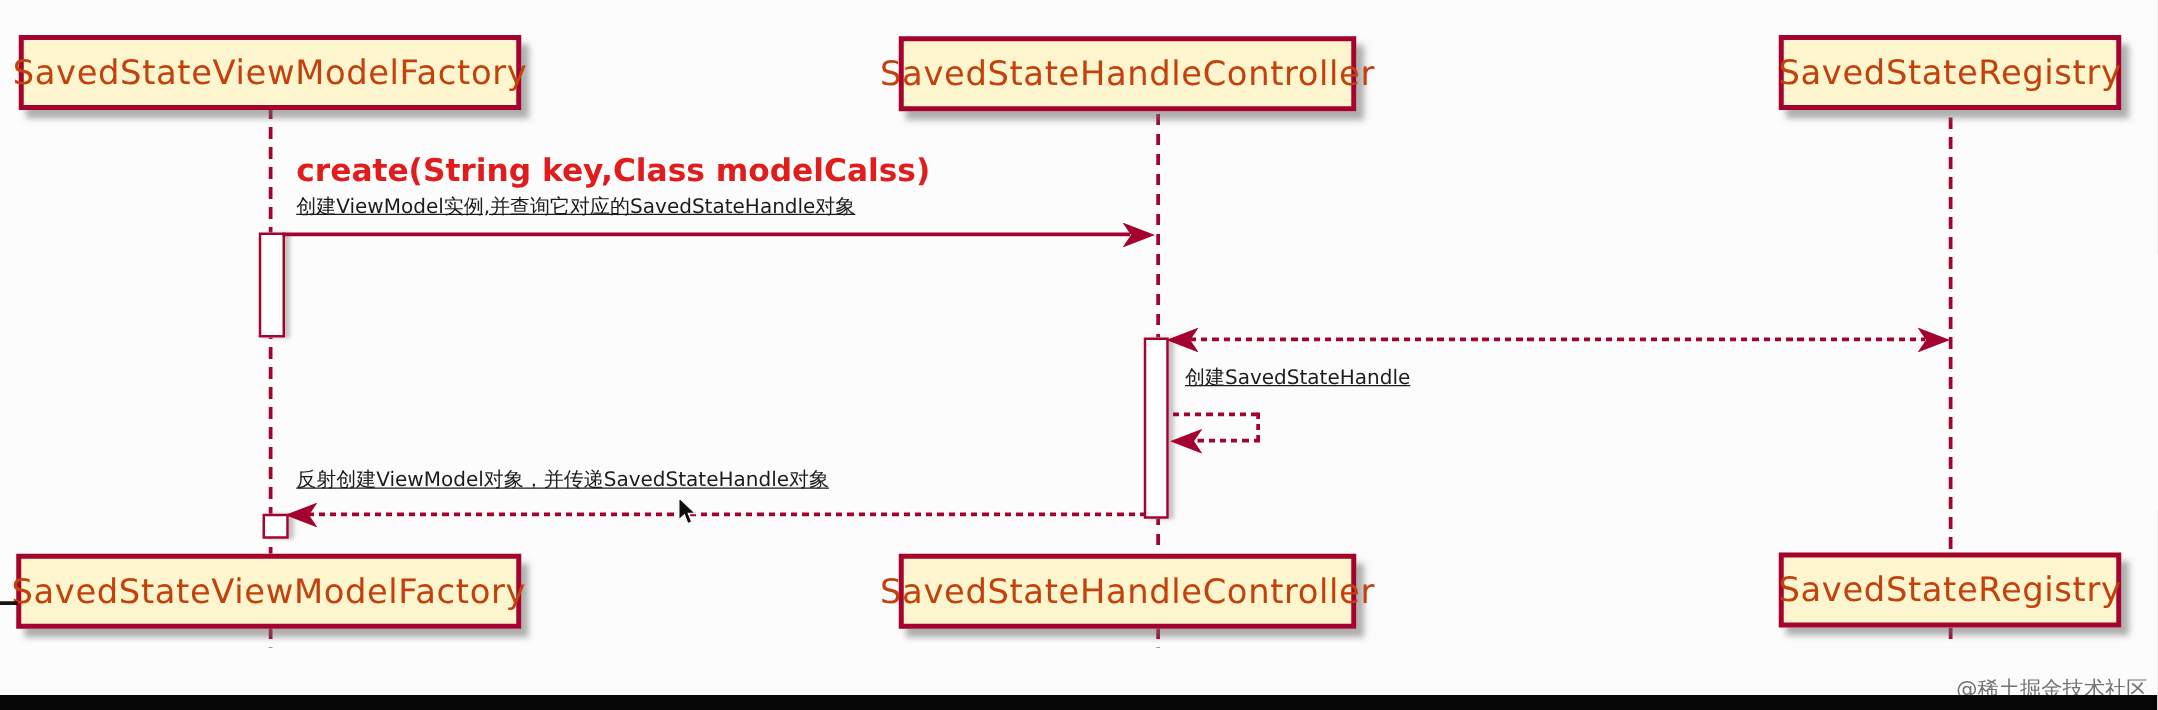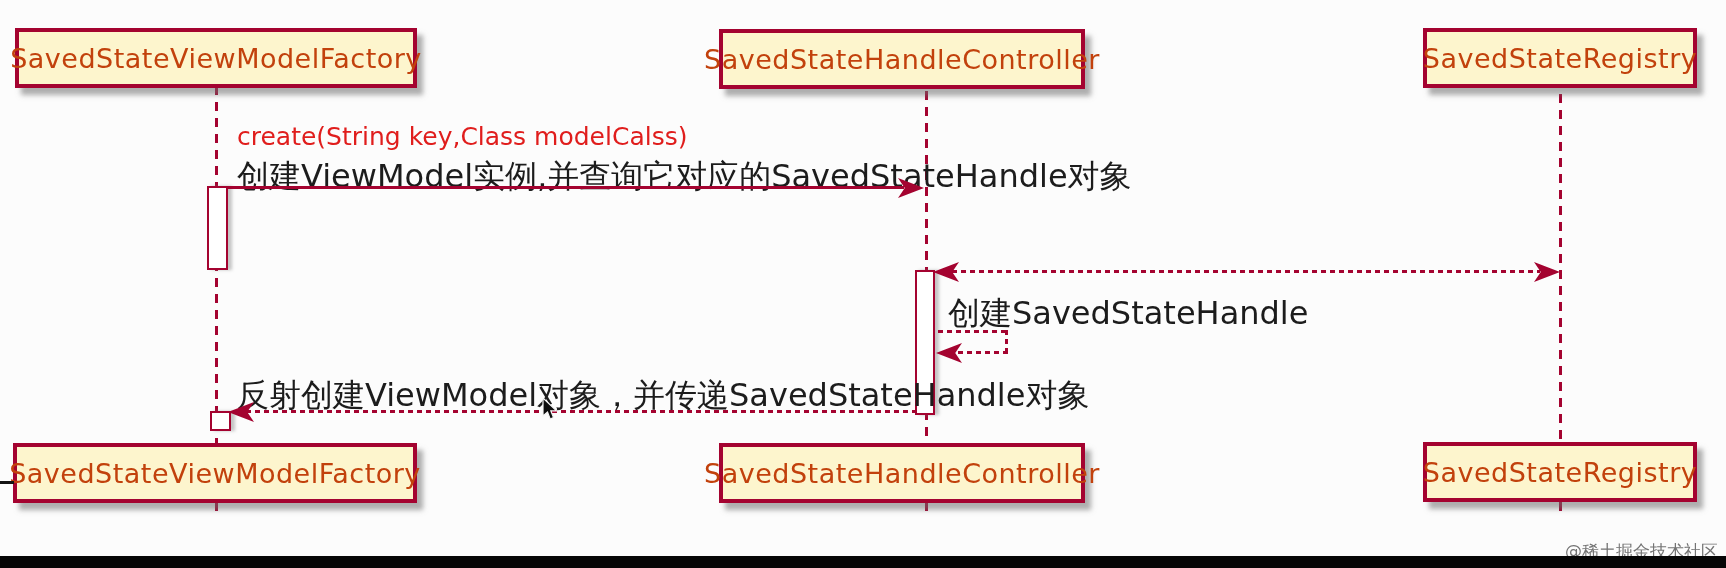--- a/index.html
+++ b/index.html
@@ -21,22 +21,22 @@
   .actbar{position:absolute;background:#ffffff;border:2.5px solid #a40330;
     box-shadow:4px 0 3px rgba(130,130,130,.45);}
   .hline-solid{position:absolute;height:3px;background:#a40330;}
   .hline-dot{position:absolute;height:3px;
     background:repeating-linear-gradient(to right,#a40330 0 5px,rgba(0,0,0,0) 5px 9px);}
   .vline-dot{position:absolute;width:3px;
     background:repeating-linear-gradient(to bottom,#a40330 0 5px,rgba(0,0,0,0) 5px 9px);}
   .arrowhead{position:absolute;width:26px;height:20px;background:#a40330;}
   .arrowhead.right{clip-path:polygon(100% 50%,0 0,26% 50%,0 100%);}
   .arrowhead.left{clip-path:polygon(0 50%,100% 0,74% 50%,100% 100%);}
-  .sig{position:absolute;color:#e01d1c;font-weight:normal;font-size:25px;white-space:nowrap;text-align:right;}
-  .desc{position:absolute;color:#1c1c1c;font-size:32px;white-space:nowrap;}
+  .sig{position:absolute;color:#e01d1c;font-weight:bold;font-size:25px;white-space:nowrap;text-align:right;}
+  .desc{position:absolute;color:#1c1c1c;font-size:16px;white-space:nowrap;text-decoration:underline;}
   .watermark{position:absolute;color:#737373;font-size:17px;white-space:nowrap;}
   .tick{position:absolute;background:#141414;}
   .bottomstrip{position:absolute;left:0;width:1726px;background:#060606;}
 </style>
 </head>
 <body>
 
 <div id="canvas">
 
   <div class="lifeline" style="left:215px;top:86px;height:357px;"></div>

